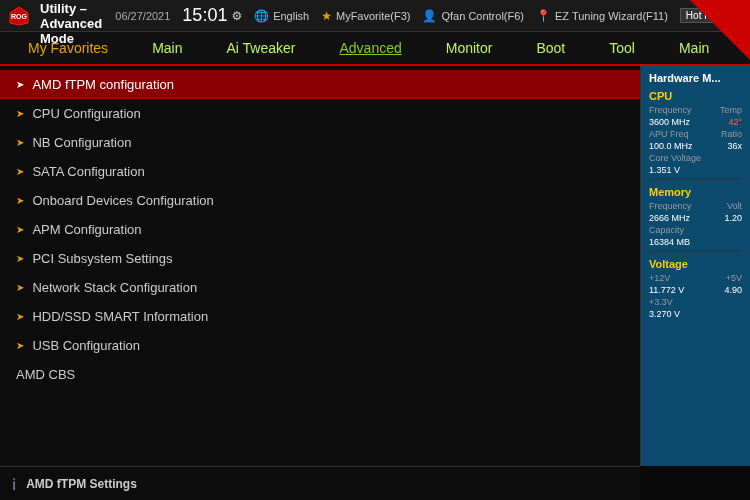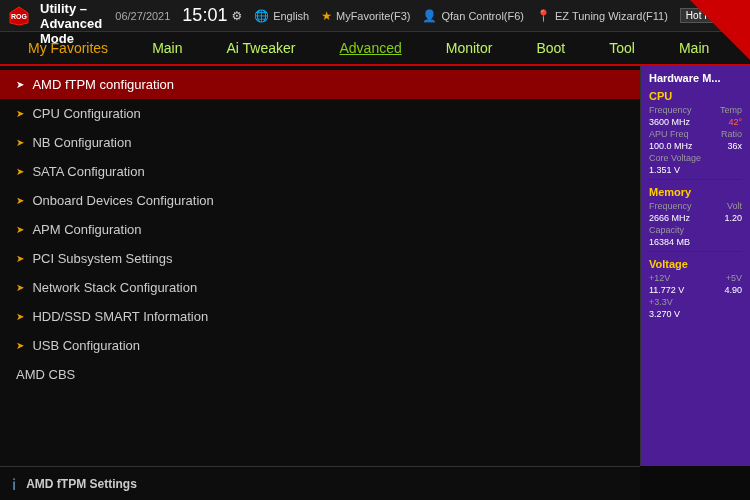--- a/index.html
+++ b/index.html
@@ -138,21 +138,21 @@
       color: #e8a000;
       font-size: 10px;
     }
     .menu-item.selected .arrow {
       color: #fff;
     }
 
     
     .right-panel {
       width: 110px;
-      background: #4c1d95;
+      background: #0c4a6e;
       border-left: 1px solid #333;
       padding: 6px 8px;
       font-size: 10px;
       overflow: hidden;
     }
     .right-panel-title {
       color: #fff;
       font-size: 11px;
       font-weight: bold;
       margin-bottom: 4px;

